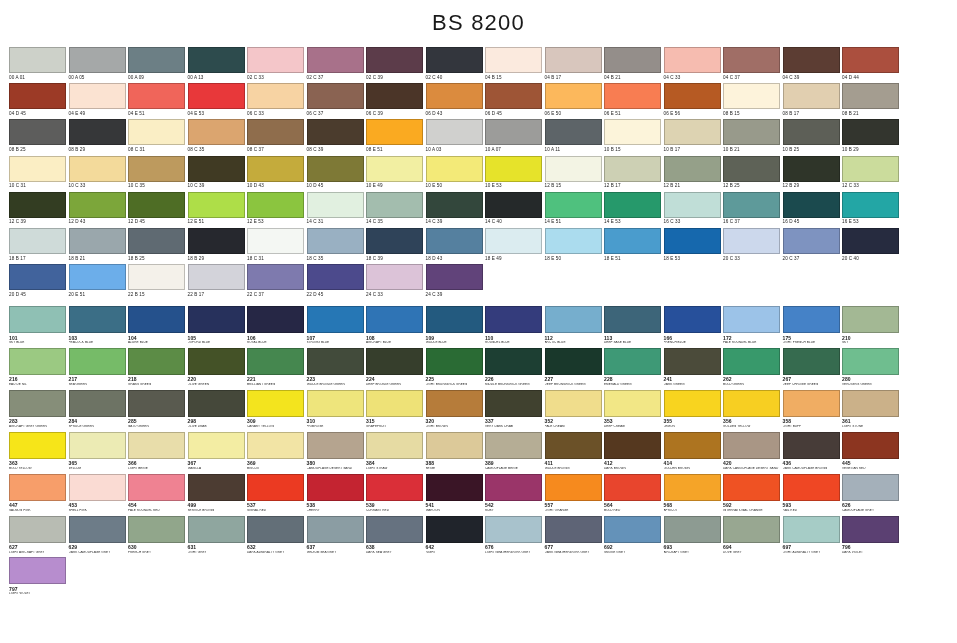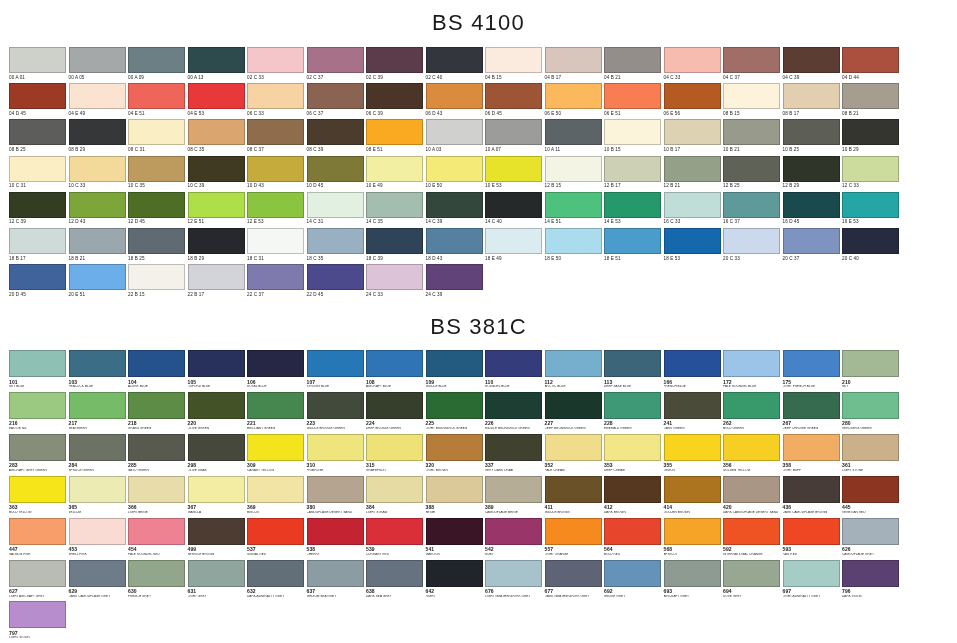--- a/index.html
+++ b/index.html
@@ -82,21 +82,21 @@
   }
 
   .spacer-4800 { height: 6px; width: 100%; }
 </style>
 </head>
 <body>
 
 <div class="page">
 
   <div>
-    <div class="section-title title-4800">BS 4100</div>
+    <div class="section-title title-4800">BS 8200</div>
     <div class="grid grid-4800" id="grid-4800">
         <div class="swatch-cell">
           <div class="chip" style="background-color: rgb(205, 209, 201);"></div>
           <div class="chip-code">00 A 01</div>
         </div>
         <div class="swatch-cell">
           <div class="chip" style="background-color: rgb(165, 168, 168);"></div>
           <div class="chip-code">00 A 05</div>
         </div>
         <div class="swatch-cell">
@@ -482,21 +482,20 @@
         <div class="swatch-cell">
           <div class="chip" style="background-color: rgb(97, 67, 122);"></div>
           <div class="chip-code">24 C 39</div>
         </div>
       </div>
   </div>
 
   <div class="spacer-4800"></div>
 
   <div>
-    <div class="section-title title-381c">BS 381C</div>
     <div class="grid grid-381c" id="grid-381c">
         <div class="swatch-cell">
           <div class="chip" style="background-color: rgb(143, 192, 180);"></div>
           <div class="chip-code">101</div>
           <div class="chip-name">SKY BLUE</div>
         </div>
         <div class="swatch-cell">
           <div class="chip" style="background-color: rgb(59, 110, 134);"></div>
           <div class="chip-code">103</div>
           <div class="chip-name">PEACOCK BLUE</div>

